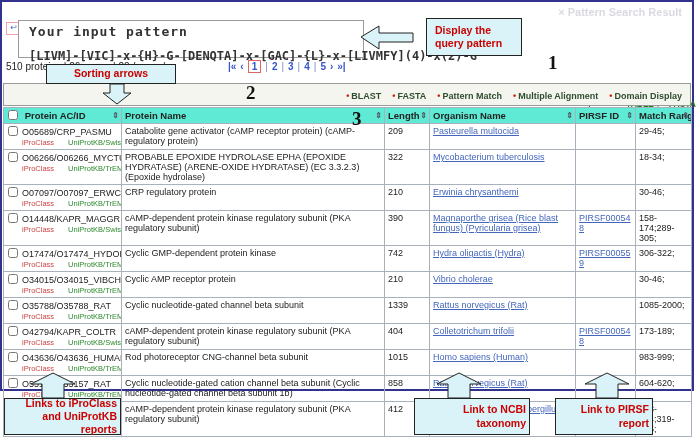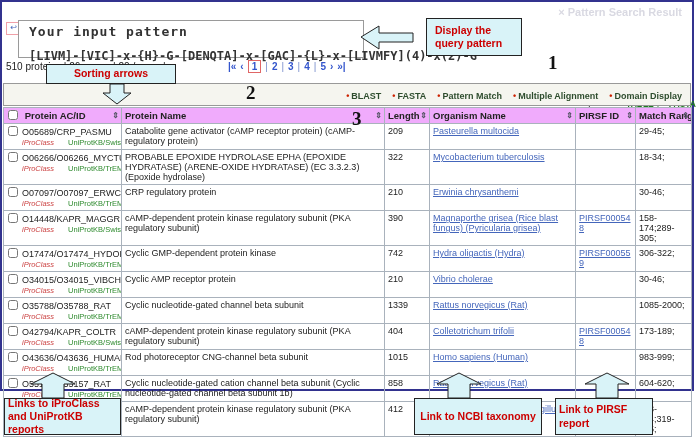--- a/index.html
+++ b/index.html
@@ -14,25 +14,25 @@
              color:#4466BB;font-size:8px;line-height:10px;text-align:center;background:#fff;cursor:pointer;}
   
   .pattern-box{position:absolute;left:18px;top:20px;width:346px;height:38px;border:1px solid #9a9a9a;
                box-sizing:border-box;background:#fff;padding:3px 6px 0 10px;
                font-family:"DejaVu Sans Mono",monospace;font-weight:bold;color:#333;}
   .pattern-box .pt{font-size:13px;letter-spacing:1px;}
   .pattern-box .pp{font-size:12px;margin-top:10px;white-space:nowrap;}
   
   .callout{position:absolute;background:#D9F3F8;border:1px solid #222;color:#CC0000;
            font-weight:bold;font-size:10.5px;display:flex;align-items:center;justify-content:center;
-           text-align:left;box-sizing:border-box;padding:2px 3px;line-height:1.25;z-index:6;}
+           text-align:right;box-sizing:border-box;padding:2px 3px;line-height:1.25;z-index:6;}
   .co-query{left:426px;top:18px;width:96px;height:38px;text-align:left;justify-content:flex-start;padding-left:8px;}
   .co-sort{left:46px;top:64px;width:130px;height:20px;}
   .co-b1{left:4px;top:398px;width:117px;height:37px;}
-  .co-b2{left:414px;top:398px;width:128px;height:37px;}
+  .co-b2{left:414px;top:398px;width:116px;height:37px;}
   .co-b3{left:555px;top:398px;width:98px;height:37px;}
   .arrow-svg{position:absolute;z-index:5;}
   
   .results-line{position:absolute;left:6px;top:61px;font-size:10px;color:#222;}
   .pager{position:absolute;left:228px;top:60px;font-size:10px;font-weight:bold;color:#3355CC;
          display:flex;align-items:center;gap:4px;}
   .pager .pg{cursor:pointer;}
   .pager .cur{border:1px solid #E06666;padding:0 3px;background:#fff;}
   .pager .sep{color:#7A8FCC;font-weight:normal;}
   .ann{position:absolute;font-family:"Liberation Serif",serif;font-weight:bold;font-size:19px;color:#111;z-index:4;}
@@ -52,26 +52,26 @@
   .ca .amp{color:#7799CC;font-family:"Liberation Serif",serif;font-style:italic;font-size:10px;padding:0 1px;}
   .ca-arrow{position:absolute;right:0;bottom:-2px;color:#E03030;font-size:9px;font-weight:bold;}
   .actions{position:absolute;right:8px;top:0;height:23px;display:flex;align-items:center;gap:11px;}
   .action{display:flex;align-items:center;gap:2px;font-size:9px;font-weight:bold;color:#2E4D2E;cursor:pointer;}
   .action .blt{color:#CC2200;font-size:9px;}
   
   .rtable{position:absolute;left:3px;top:107px;width:688px;border-collapse:collapse;
           font-size:9px;color:#222;table-layout:fixed;}
   .rtable th,.rtable td{border:1px solid #A9B2BC;padding:2px 3px;vertical-align:top;text-align:left;
           overflow:hidden;word-wrap:break-word;}
-  .rtable th{background:#f0abfc;font-weight:bold;font-size:9.5px;white-space:nowrap;position:relative;}
+  .rtable th{background:#5eead4;font-weight:bold;font-size:9.5px;white-space:nowrap;position:relative;}
   .sort{position:absolute;right:2px;top:3px;font-size:8px;color:#556;cursor:pointer;}
   .rtable input[type=checkbox]{width:10px;height:10px;margin:0 4px 0 1px;vertical-align:-1px;}
   .ac-line{white-space:nowrap;}
   .links-line{padding-left:15px;font-size:7.5px;white-space:nowrap;margin-top:1px;}
-  .lnk-iproclass{color:#CC4444;cursor:pointer;margin-right:14px;font-style:italic;}
+  .lnk-iproclass{color:#CC4444;cursor:pointer;margin-right:14px;}
   .lnk-uniprot{color:#2E8B2E;cursor:pointer;}
   .blue-link{color:#4466BB;text-decoration:underline;cursor:pointer;}
   .c-len{white-space:nowrap;}
 </style>
 </head>
 <body>
 
 <div class="screen">
 
   <div class="frame"></div>

